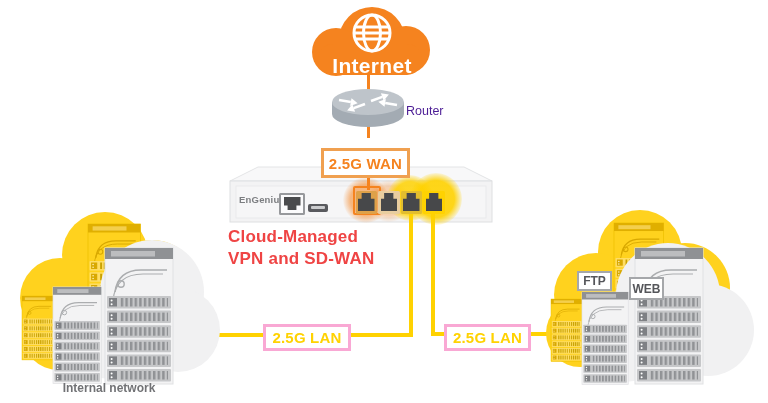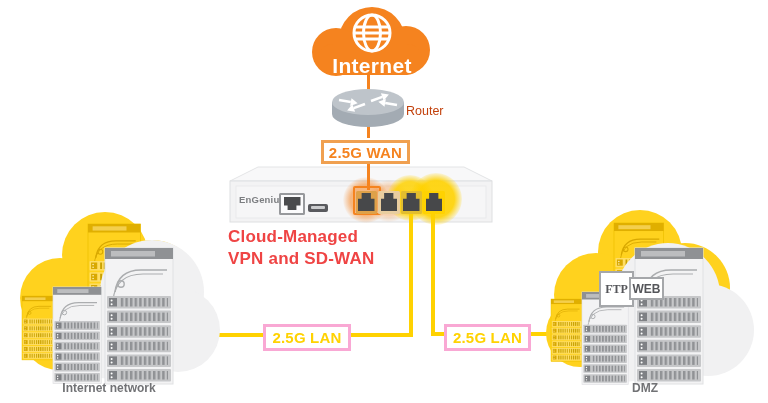--- a/index.html
+++ b/index.html
@@ -21,21 +21,21 @@
   .srvtag{
     position:absolute;background:#fff;border:2px solid #A5A7AA;color:#55565A;
     display:flex;align-items:center;justify-content:center;
     font-weight:bold;font-size:12px;box-sizing:border-box;
   }
   .caption{
     position:absolute;left:228px;top:226px;color:#ef4444;font-weight:bold;
     font-size:17px;line-height:22px;letter-spacing:.2px;
   }
   .cloudlbl{position:absolute;color:#717275;font-weight:bold;font-size:12px;text-align:center;}
-  .routerlbl{position:absolute;left:406px;top:104px;color:#c2410c;font-size:12.5px;}
+  .routerlbl{position:absolute;left:406px;top:104px;color:#4c1d95;font-size:12.5px;}
   .internetlbl{
     position:absolute;left:322px;top:54px;width:100px;text-align:center;
     color:#fff;font-weight:bold;font-size:21px;letter-spacing:.3px;
   }
   .brand{position:absolute;left:239px;top:194px;color:#7C7E81;font-size:9.5px;font-weight:bold;letter-spacing:.2px;}
   
   .glow{position:absolute;border-radius:50%;}
   .port{position:absolute;width:21.5px;height:23px;border-radius:1.5px;box-sizing:border-box;}
   .jack{
     position:absolute;left:2.5px;top:2.5px;right:2.5px;bottom:2.5px;background:#47484A;
@@ -229,23 +229,22 @@
         <circle cx="708" cy="330" r="46"></circle>
         <circle cx="625" cy="340" r="42"></circle>
         <circle cx="672" cy="348" r="34"></circle>
       </g>
       <use href="#rackY" transform="translate(551,299) scale(0.46)"></use>
       <use href="#rackG" transform="translate(582,292) scale(0.68)"></use>
       <use href="#rackG" transform="translate(635,248)"></use>
     </g>
   </svg>
 
-  <div class="tagbox wanbox" style="left:321px;top:140px;width:89px;height:24px;text-align:right;">2.5G WAN</div>
+  <div class="tagbox wanbox" style="left:321px;top:148px;width:89px;height:30px;text-align:right;">2.5G WAN</div>
   <div class="tagbox lanbox" style="left:263px;top:324px;width:88px;height:27px;">2.5G LAN</div>
   <div class="tagbox lanbox" style="left:444px;top:324px;width:87px;height:27px;">2.5G LAN</div>
 
-  <div class="srvtag" style="left:599px;top:271px;width:35px;height:36px;font-family:Liberation Serif, serif;">FTP</div>
+  <div class="srvtag" style="left:577px;top:271px;width:35px;height:20px;">FTP</div>
   <div class="srvtag" style="left:629px;top:232px;width:35px;height:23px;margin-top:45px;">WEB</div>
 
-  <div class="cloudlbl" style="left:39px;top:381px;width:140px;">Internet network</div>
-  <div class="cloudlbl" style="left:595px;top:381px;width:100px;">DMZ</div>
+  <div class="cloudlbl" style="left:39px;top:381px;width:140px;">Internal network</div>
 
 </div>
 
 </body></html>

